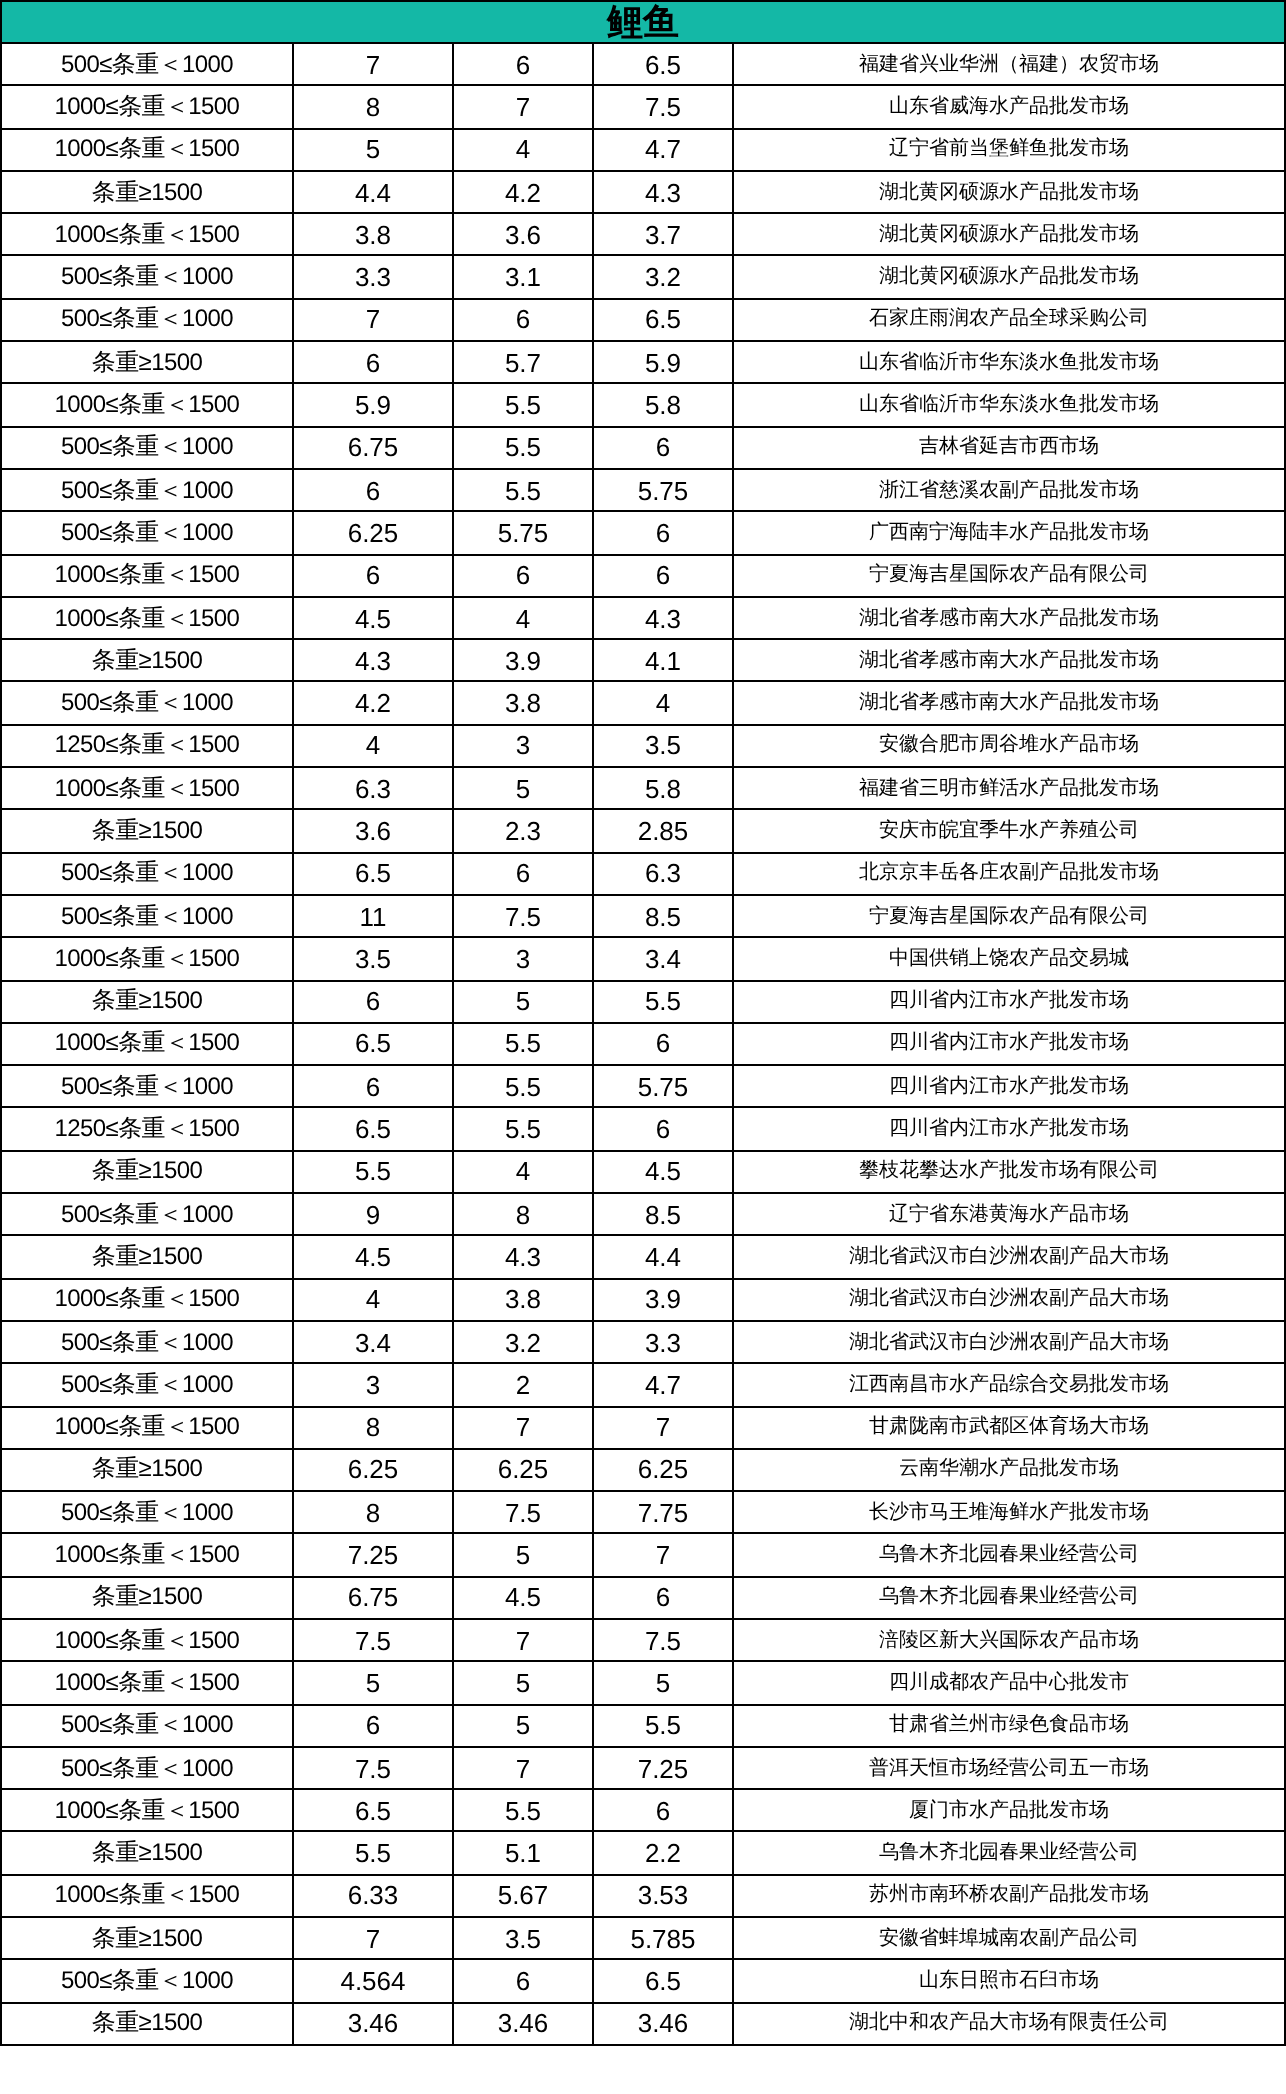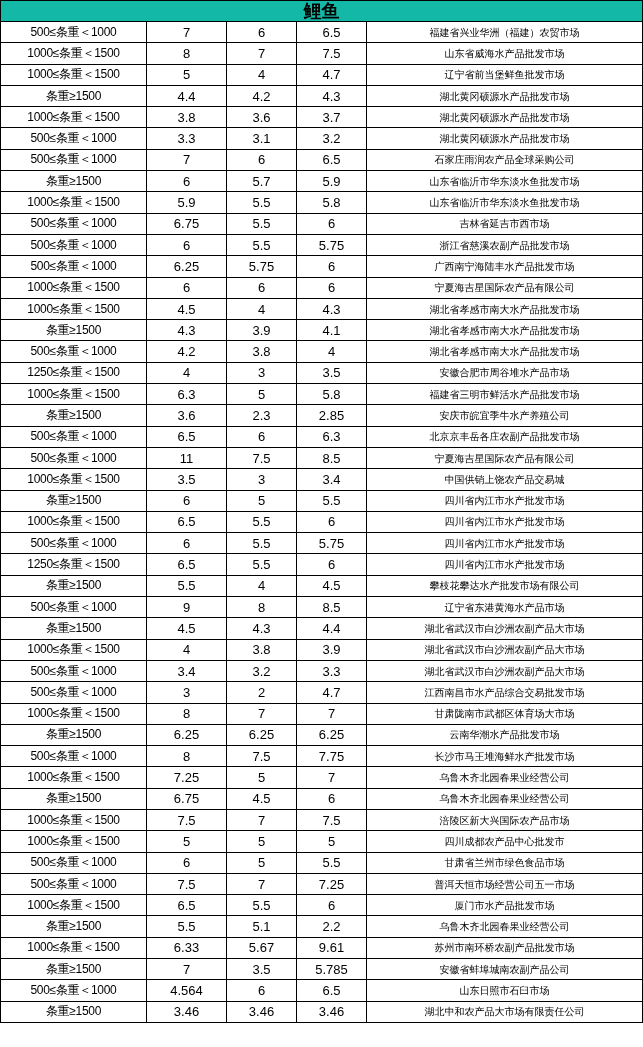--- a/index.html
+++ b/index.html
@@ -331,21 +331,21 @@
         <td class="spec">条重≥1500</td>
         <td>5.5</td>
         <td>5.1</td>
         <td>2.2</td>
         <td class="market">乌鲁木齐北园春果业经营公司</td>
       </tr>
       <tr>
         <td class="spec">1000≤条重＜1500</td>
         <td>6.33</td>
         <td>5.67</td>
-        <td>9.61</td>
+        <td>3.53</td>
         <td class="market">苏州市南环桥农副产品批发市场</td>
       </tr>
       <tr>
         <td class="spec">条重≥1500</td>
         <td>7</td>
         <td>3.5</td>
         <td>5.785</td>
         <td class="market">安徽省蚌埠城南农副产品公司</td>
       </tr>
       <tr>

